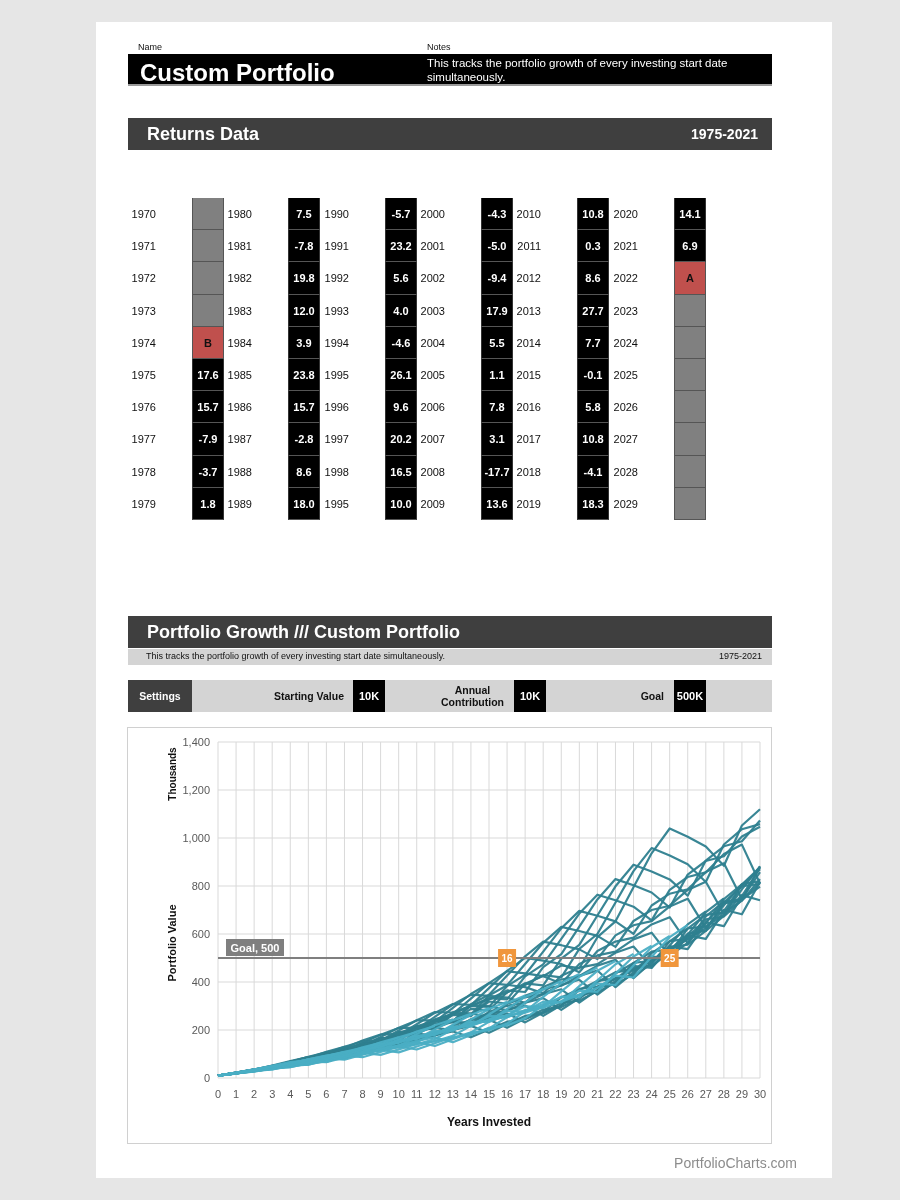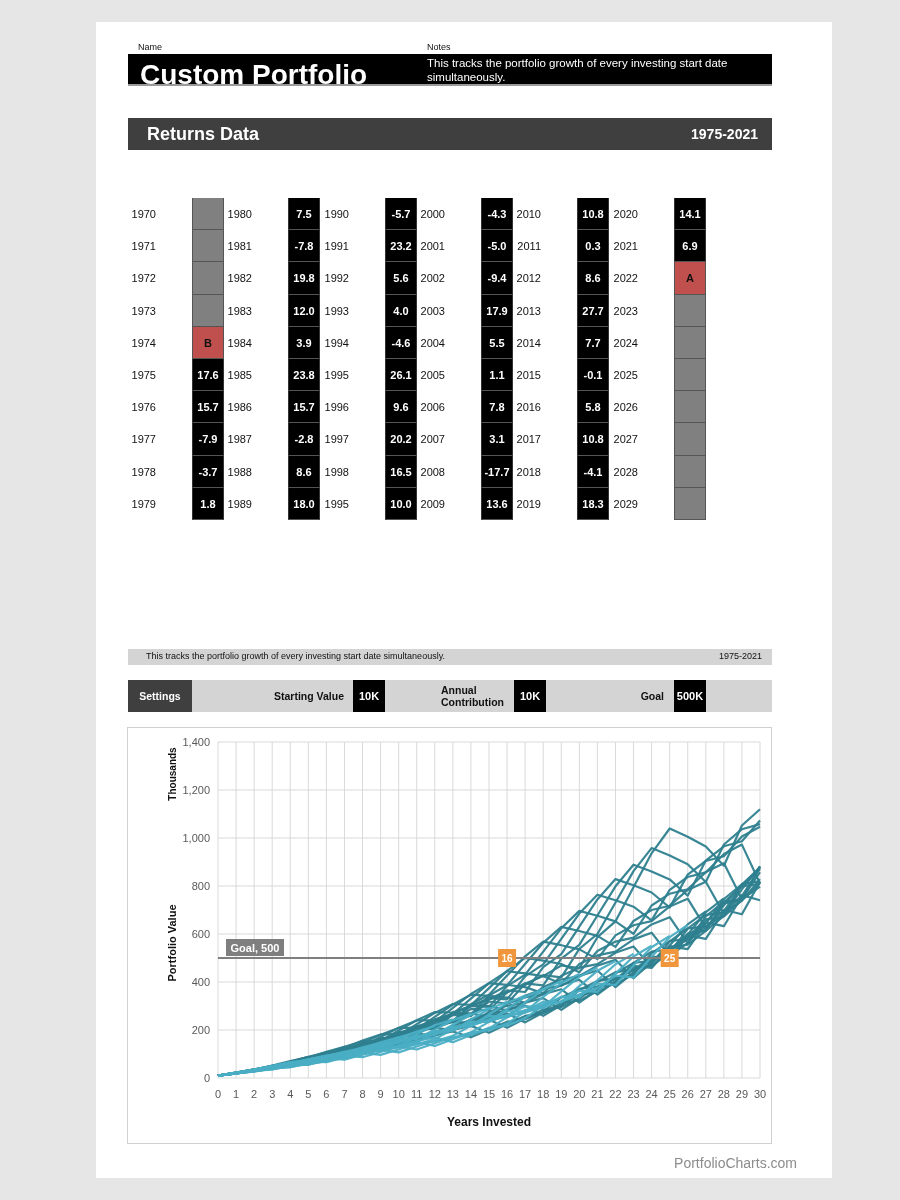--- a/index.html
+++ b/index.html
@@ -1,35 +1,35 @@
 <!DOCTYPE html>
 <html><head>
 <meta charset="utf-8">
 <style>
   html, body { margin: 0; padding: 0; }
   body { width: 900px; height: 1200px; background: #e6e6e6; font-family: "Liberation Sans", sans-serif; position: relative; overflow: hidden; }
   .page { position: absolute; left: 96px; top: 22px; width: 708px; height: 1156px; background: #ffffff; padding-left: 28px; }
   .lbl-small { position: absolute; font-size: 9px; color: #111; }
   .blackbox { position: absolute; background: #000; color: #fff; border-bottom: 2px solid #9a9a9a; box-sizing: border-box; }
-  .name-box { left: 32px; top: 32px; width: 294px; height: 32px; font-size: 28px; font-weight: bold; padding: 5px 12px; }
+  .name-box { left: 32px; top: 32px; width: 294px; height: 32px; font-size: 24px; font-weight: bold; padding: 5px 12px; }
   .notes-box { left: 321px; top: 32px; width: 355px; height: 32px; font-size: 11.5px; line-height: 14px; padding: 2px 10px; }
   .section-head { position: absolute; left: 32px; width: 644px; height: 32px; background: #3f3f3f; color: #fff; box-sizing: border-box; }
   .section-head .t { position: absolute; left: 19px; top: 6px; font-size: 18px; font-weight: bold; }
   .section-head .r { position: absolute; right: 14px; top: 8px; font-size: 14px; font-weight: bold; }
   .subbar { position: absolute; left: 32px; width: 644px; height: 16px; background: #d4d4d4; font-size: 9px; color: #111; box-sizing: border-box; }
   .grid-col { position: absolute; top: 176px; }
   .yr-row { position: relative; height: 32.2px; }
   .yr-label { position: absolute; right: 36px; top: 10px; font-size: 11px; color: #111; width: 40px; text-align: right; }
   .yr-cell { position: absolute; left: 0; top: 0; width: 32px; height: 32.2px; box-sizing: border-box; border-bottom: 1px solid #555; font-size: 11px; font-weight: bold; text-align: center; line-height: 32px; }
   .c-val { background: #000; color: #fff; border-left:1px solid #333; border-right: 1px solid #333;}
   .c-blank { background: #808080; border: 1px solid #555; border-top: none; }
   .c-flag { background: #c0504d; color: #111; border: 1px solid #555; border-top: none; }
   .settings { position: absolute; left: 32px; top: 658px; width: 644px; height: 32px; background: #d4d4d4; font-size: 10.5px; font-weight: bold; color: #111; }
   .settings .sbtn { position: absolute; left: 0; top: 0; width: 64px; height: 32px; background: #3f3f3f; color: #fff; text-align: center; line-height: 32px; }
-  .settings .slabel { position: absolute; top: 0; height: 32px; display: flex; align-items: center; justify-content: flex-end; text-align: left; line-height: 12px; }
+  .settings .slabel { position: absolute; top: 0; height: 32px; display: flex; align-items: center; justify-content: flex-end; text-align: center; line-height: 12px; }
   .settings .sval { position: absolute; top: 0; height: 32px; width: 32px; background: #000; color: #fff; text-align: center; line-height: 32px; font-size: 11px; }
   .chart-frame { position: absolute; left: 31px; top: 705px; width: 645px; height: 417px; border: 1px solid #d0d0d0; background: #fff; box-sizing: border-box; }
   .footer { position: absolute; right: 35px; top: 1133px; font-size: 14px; color: #8c8c8c; }
   svg text { font-family: "Liberation Sans", sans-serif; }
 </style>
 </head>
 <body>
 
 <div class="page">
 
@@ -292,20 +292,23 @@
           <span class="yr-label">2028</span>
           <div class="yr-cell c-blank"></div>
         </div>
         <div class="yr-row">
           <span class="yr-label">2029</span>
           <div class="yr-cell c-blank"></div>
         </div>
       </div>
     </div>
 
+  <div class="section-head" style="top:594px;">
+    <span class="t">Portfolio Growth /// Custom Portfolio</span>
+  </div>
   <div class="subbar" style="top:627px;">
     <span style="position:absolute;left:18px;top:2px;">This tracks the portfolio growth of every investing start date simultaneously.</span>
     <span style="position:absolute;right:10px;top:2px;">1975-2021</span>
   </div>
 
   <div class="settings">
     <div class="sbtn">Settings</div>
     <div class="slabel" style="left:120px;width:96px;">Starting Value</div>
     <div class="sval" style="left:225px;">10K</div>
     <div class="slabel" style="left:290px;width:86px;">

